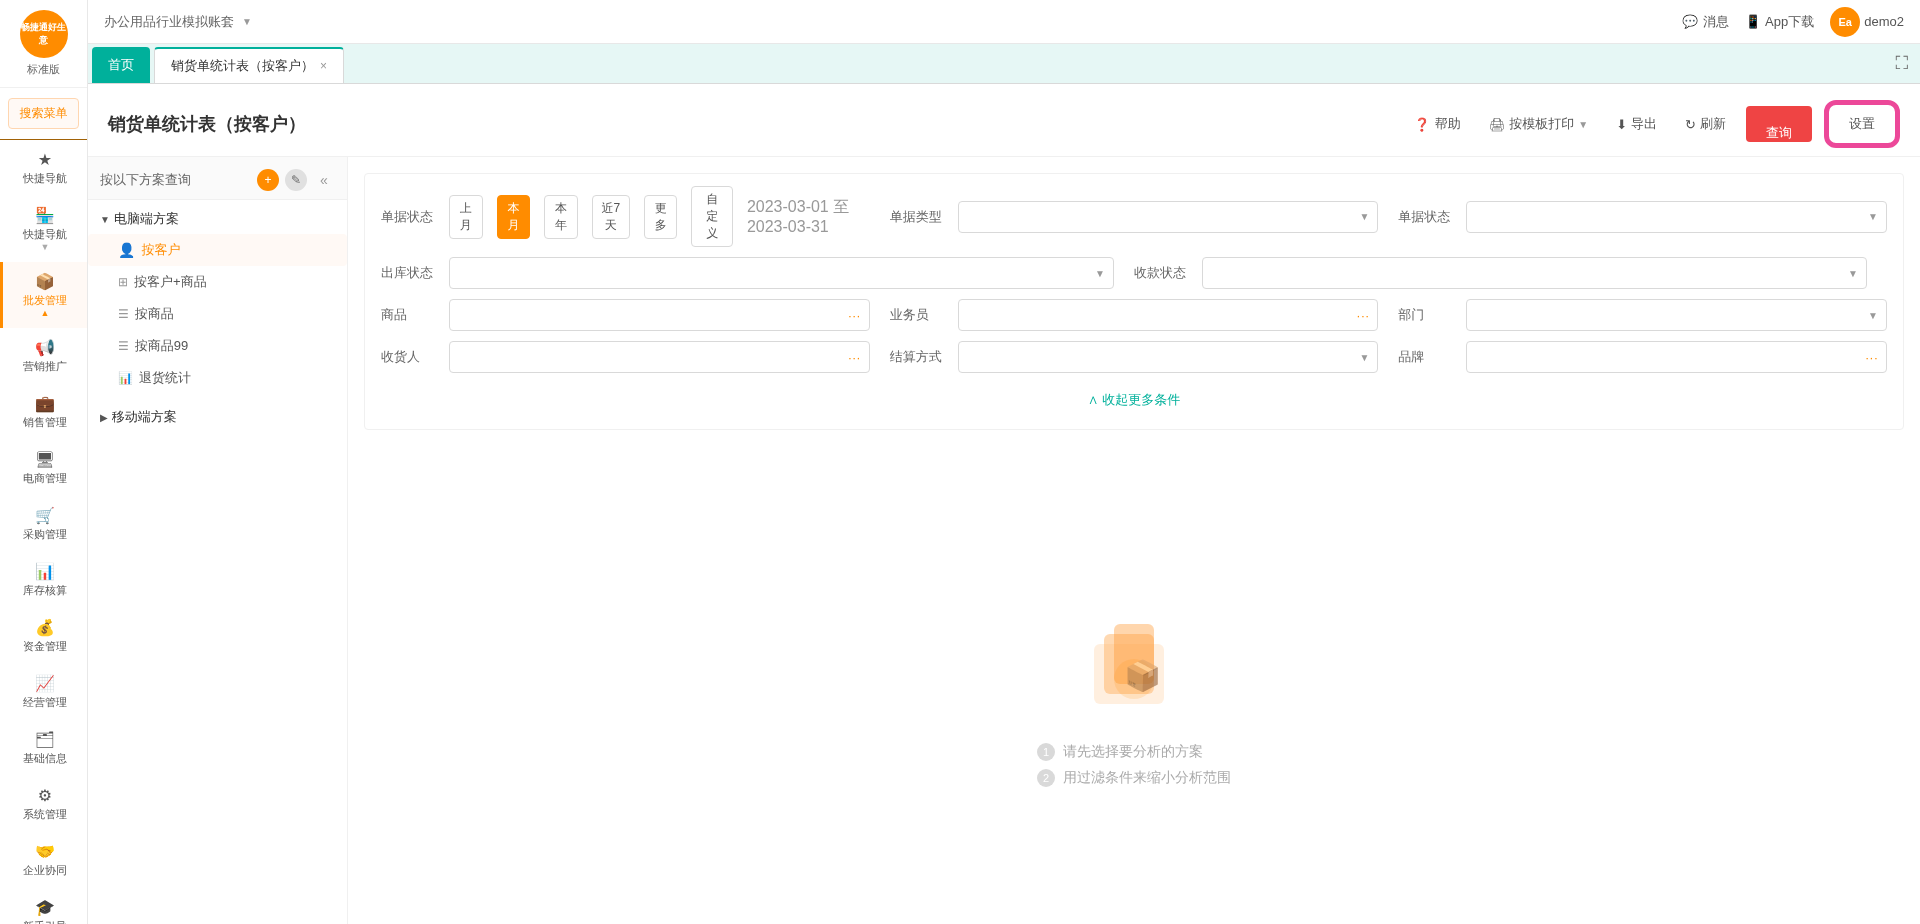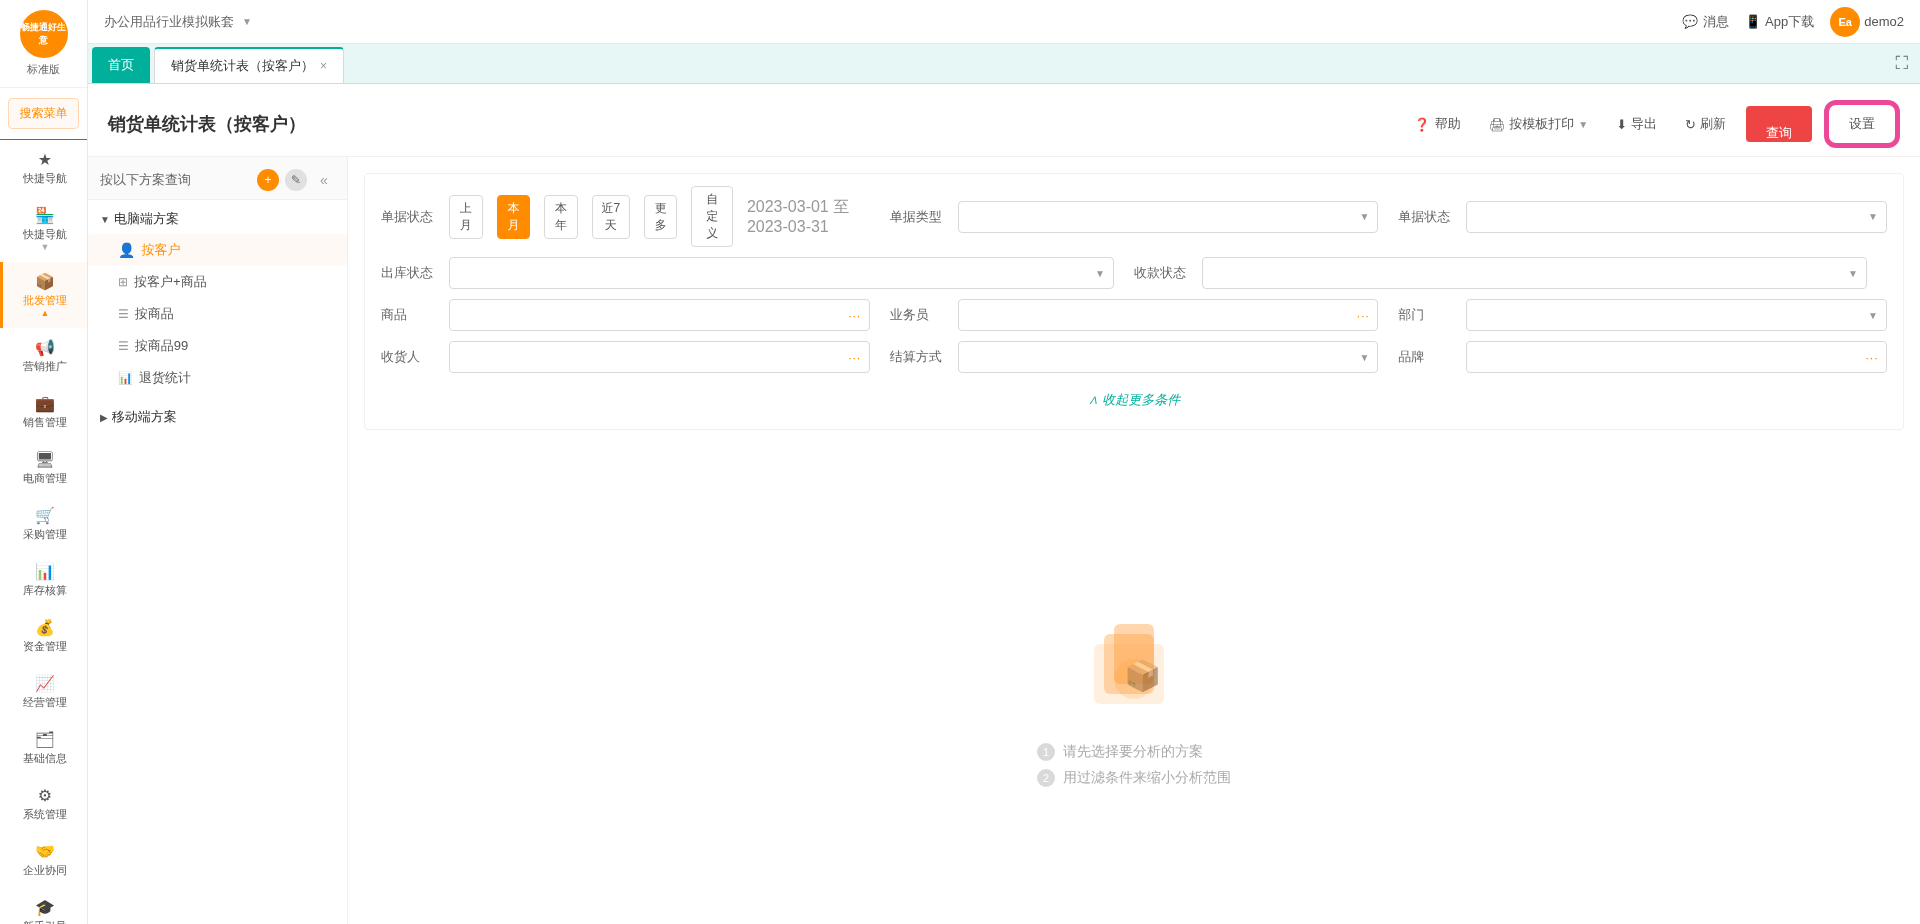--- a/index.html
+++ b/index.html
@@ -75,21 +75,21 @@
     .filter-row:last-child { margin-bottom: 0; }
     .filter-item { display: flex; align-items: center; flex: 1; min-width: 0; gap: 8px; }
     .filter-label { font-size: 13px; color: #666; white-space: nowrap; min-width: 60px; }
     .filter-value { flex: 1; border: 1px solid #d9d9d9; border-radius: 4px; padding: 5px 8px; font-size: 13px; color: #333; background: #fff; display: flex; align-items: center; justify-content: space-between; cursor: pointer; height: 32px; }
     .filter-value.with-dots::after { content: "···"; color: #ff8c00; }
     .filter-divider { width: 20px; flex-shrink: 0; }
     .date-row { display: flex; align-items: center; gap: 14px; }
     .date-btn { padding: 4px 8px; border-radius: 4px; border: 1px solid #d9d9d9; cursor: pointer; font-size: 12px; color: #555; background: #fff; }
     .date-btn.active { background: #ff8c00; color: white; border-color: #ff8c00; }
     .date-range { font-size: 16px; color: #999; }
-    .collapse-btn { text-align: center; padding: 8px; color: #00b09b; font-size: 13px; cursor: pointer; margin-top: 8px; font-style: italic; }
+    .collapse-btn { text-align: center; padding: 8px; color: #00b09b; font-size: 13px; cursor: pointer; margin-top: 8px; }
 
     
     .empty-state { flex: 1; display: flex; flex-direction: column; align-items: center; justify-content: center; color: #999; margin-top: 40px; }
     .empty-steps { text-align: left; }
     .empty-step { display: flex; align-items: flex-start; gap: 8px; margin-bottom: 8px; font-size: 14px; color: #aaa; }
     .step-num { width: 18px; height: 18px; border-radius: 50%; background: #d9d9d9; color: white; font-size: 11px; display: flex; align-items: center; justify-content: center; flex-shrink: 0; }
 
     
     .arrow-down { color: #999; font-size: 10px; }
   </style>

